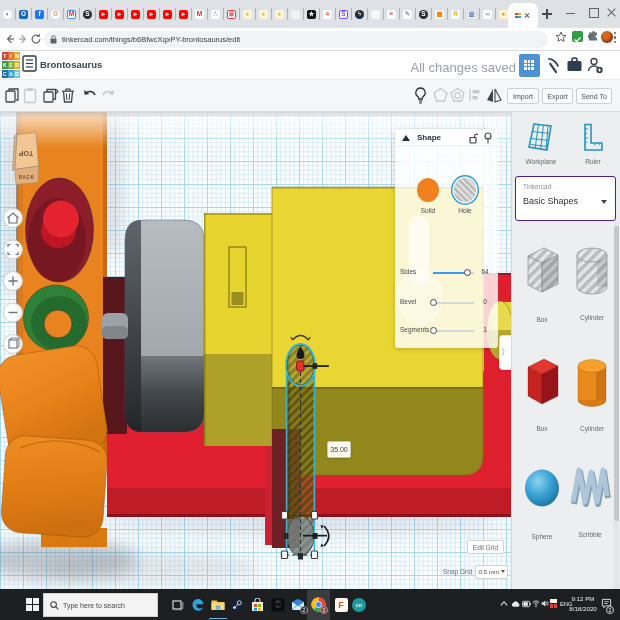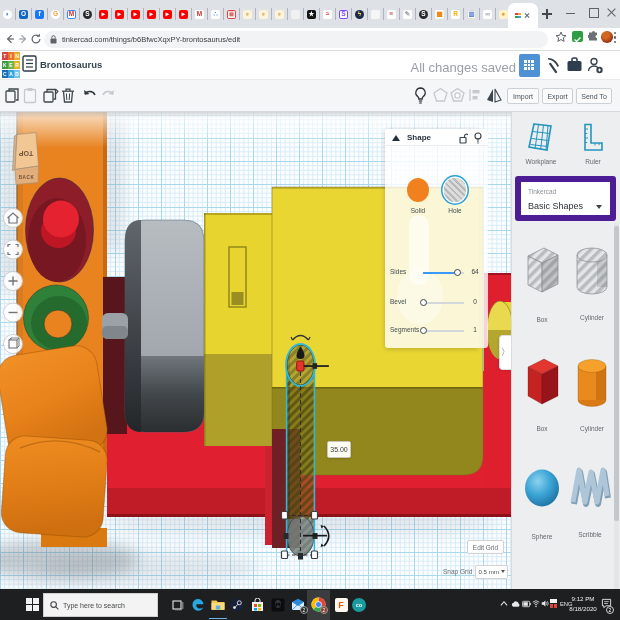--- a/index.html
+++ b/index.html
@@ -50,21 +50,21 @@
   
   #tc-toolbar { position:absolute; left:0; top:80px; width:620px; height:32px; background:#f5f6f7; border-bottom:1px solid #d7dadd; }
   .tb-ic { position:absolute; top:7px; }
   .tb-btn { position:absolute; top:8px; height:16px; background:#fbfbfb; border:1px solid #ccd1d5; border-radius:2px; font-size:7px; color:#4a5258; display:flex; align-items:center; justify-content:center; }
 
   
   #canvas { position:absolute; left:0; top:112px; width:511px; height:477px; overflow:hidden; }
   #scene { position:absolute; left:0; top:0; }
 
   
-  #shape-panel { position:absolute; left:385px; top:17px; width:94px; height:219px; border-radius:3px; box-shadow:0 1px 5px rgba(0,0,0,0.22); }
+  #shape-panel { position:absolute; left:395px; top:17px; width:94px; height:219px; border-radius:3px; box-shadow:0 1px 5px rgba(0,0,0,0.22); }
   #sp-header { position:absolute; left:0; top:0; width:103px; height:17px; background:rgba(255,255,255,0.97); border-radius:3px 3px 0 0; border-bottom:1px solid rgba(0,0,0,0.07); }
   #sp-caret { position:absolute; left:7px; top:5.5px; width:0; height:0; border-left:4px solid transparent; border-right:4px solid transparent; border-bottom:6px solid #232f38; }
   #sp-title { position:absolute; left:22px; top:4px; font-size:8px; font-weight:bold; color:#2a3540; }
   #sp-body { position:absolute; left:0; top:17px; width:103px; height:202px; background:rgba(255,255,255,0.8); border-radius:0 0 3px 3px; }
   .swatch-col { position:absolute; top:32px; width:30px; text-align:center; }
   .swatch { width:22px; height:24px; border-radius:50%; margin:0 auto; }
   #sw-solid { background:#f0811e; }
   #sw-hole { background:repeating-linear-gradient(45deg,#b9b9b9 0 2px,#dcdcdc 2px 4.5px); box-shadow:0 0 0 1.5px #fff,0 0 0 3px #2d9fd8; }
   .swatch-label { margin-top:5px; font-size:6.5px; color:#424a50; }
   .sl-row { position:absolute; left:0; width:103px; height:10px; }
@@ -83,21 +83,21 @@
   #snap-label { font-size:6.5px; color:#6a6f73; margin-right:3px; }
   #snap-select { width:33px; height:14px; background:#fff; border:1px solid #d2d2d2; border-radius:2px; font-size:6.2px; color:#4a4f53; display:flex; align-items:center; justify-content:center; gap:2px; }
   #snap-caret { width:0; height:0; border-left:2.5px solid transparent; border-right:2.5px solid transparent; border-top:3px solid #555; }
 
   
   #collapse-tab { position:absolute; left:499px; top:223px; width:12px; height:35px; background:#fff; border:1px solid #e0e0e0; border-right:none; border-radius:4px 0 0 4px; box-shadow:-1px 1px 2px rgba(0,0,0,0.08); display:flex; align-items:center; justify-content:center; font-size:9px; color:#4c5358; }
 
   
   #sidebar { position:absolute; left:511px; top:112px; width:109px; height:477px; background:#edeeef; border-left:1px solid #d8dadc; }
   .sb-label { position:absolute; font-size:6.5px; color:#63696e; text-align:center; }
-  #library-box { position:absolute; left:3px; top:64px; width:101px; height:45px; background:#fff; border:6px solid #4c1d95; border-radius:3px; }
+  #library-box { position:absolute; left:3px; top:64px; width:101px; height:45px; background:#fff; border:1px solid #4c1d95; border-radius:3px; }
   #library-brand { position:absolute; left:7px; top:6px; font-size:6.5px; color:#8a9096; }
   #library-name { position:absolute; left:7px; top:19px; font-size:9px; color:#2f3337; }
   #library-caret { position:absolute; right:8px; top:23px; width:0; height:0; border-left:3.5px solid transparent; border-right:3.5px solid transparent; border-top:4.5px solid #444; }
   .shape-card { position:absolute; width:48px; text-align:center; }
   #sb-scrolltrack { position:absolute; right:1px; top:111px; width:5px; height:366px; background:#e4e5e7; }
   #sb-scrollthumb { position:absolute; right:1px; top:114px; width:5px; height:295px; background:#c5c8cb; border-radius:2px; }
 
   
   #taskbar { position:absolute; left:0; top:589px; width:620px; height:31px; background:#1e1f21; }
   #start-btn { position:absolute; left:18px; top:0; width:28px; height:31px; display:flex; align-items:center; justify-content:center; }

